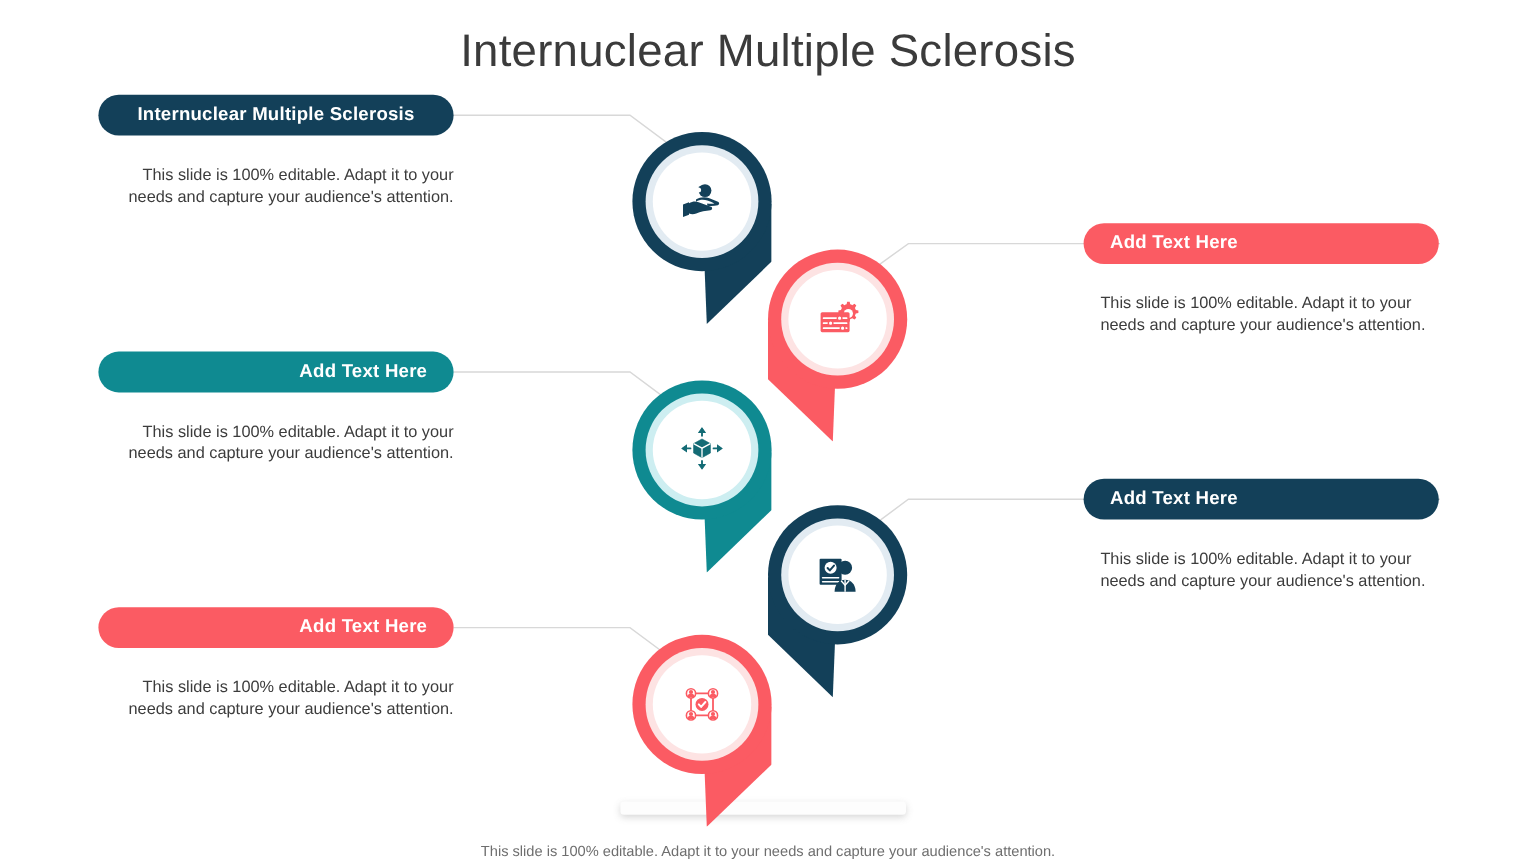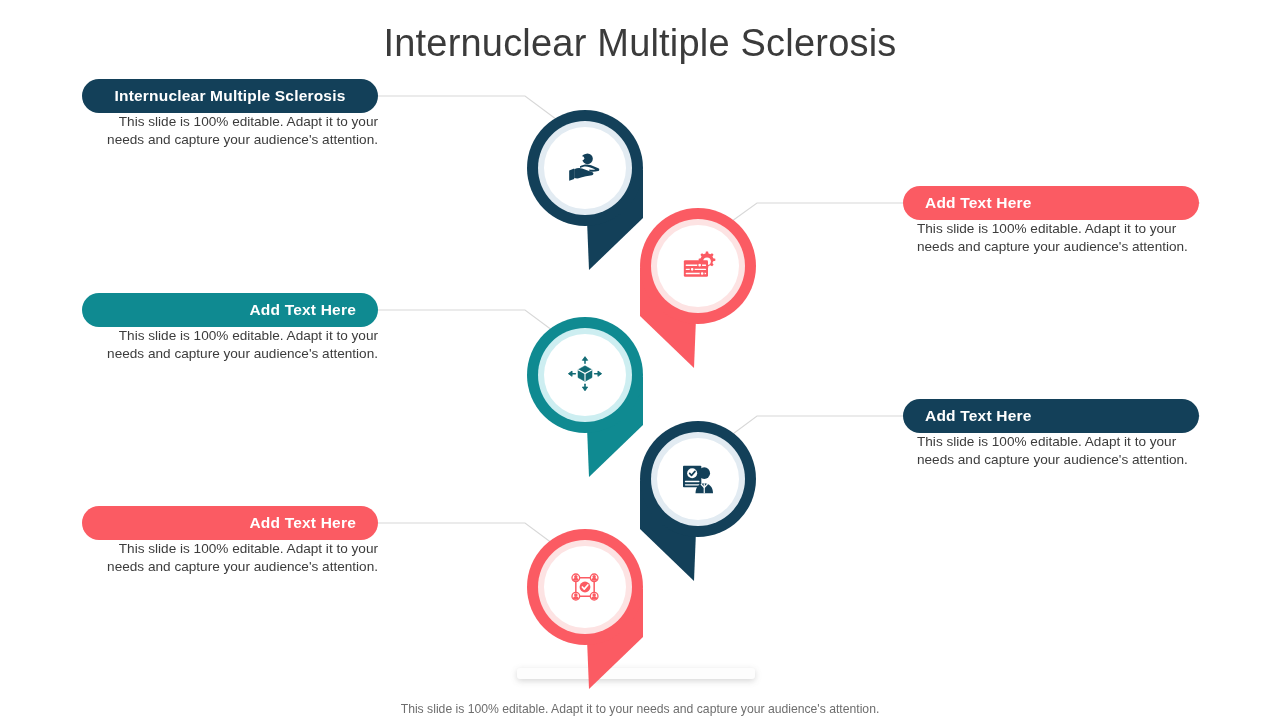--- a/index.html
+++ b/index.html
@@ -123,21 +123,21 @@
     padding-right: 22px;
   }
   .badge.align-left {
     justify-content: flex-start;
     padding-left: 22px;
   }
   .badge.align-center {
     justify-content: center;
   }
   .body-text {
-    margin-top: 0;
+    margin-top: 24px;
     font-size: 13.6px;
     line-height: 1.36;
     color: #3c3c3c;
     white-space: pre-line;
   }
   .body-text.ta-right { text-align: right; }
   .body-text.ta-left  { text-align: left; }
 
   
   .footer-note {

